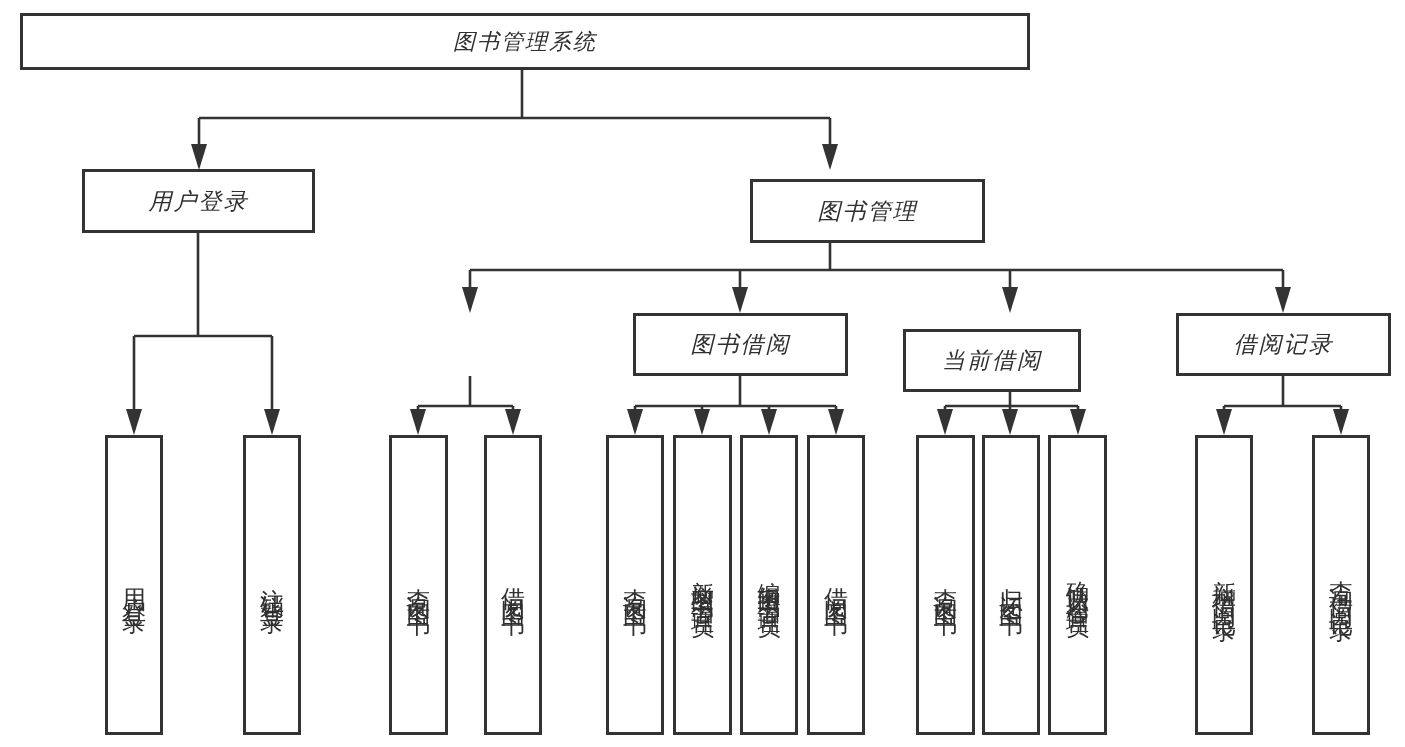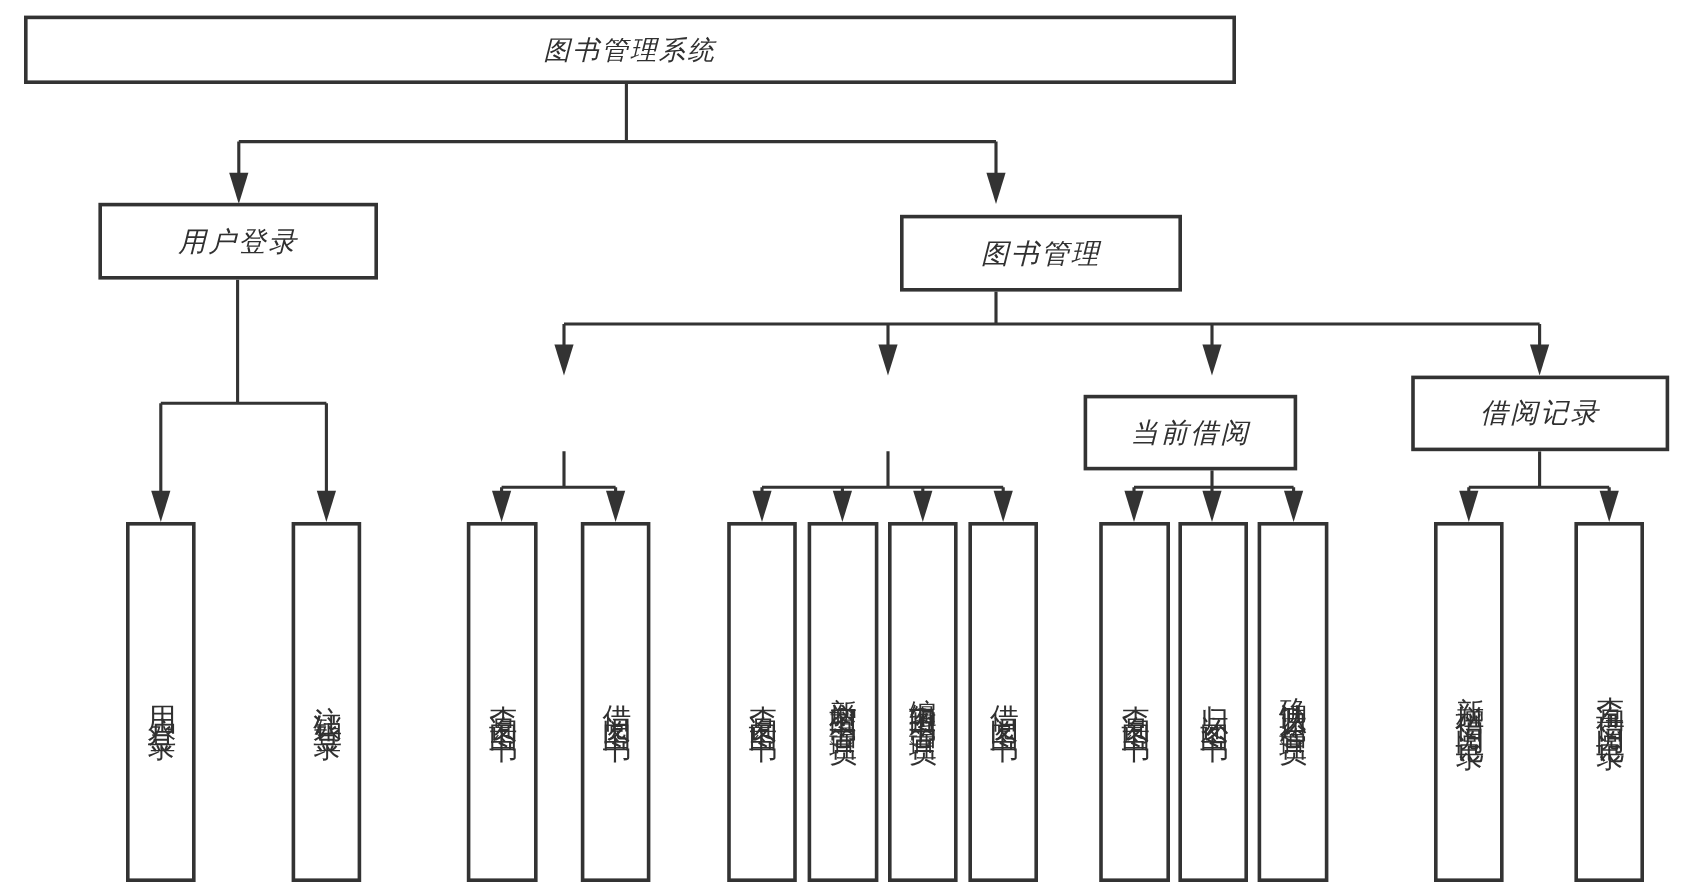--- a/index.html
+++ b/index.html
@@ -102,20 +102,21 @@
     <path class="cline" d="M1283 376 V406 M1224 406 H1341 M1224 406 V412 M1341 406 V412"></path>
     <polygon class="carrow" points="1216,409 1232,409 1224,435"></polygon>
     <polygon class="carrow" points="1333,409 1349,409 1341,435"></polygon>
   </svg>
 
   <div class="box hbox root" style="left:20px; top:13px; width:1010px; height:57px;">图书管理系统</div>
 
   <div class="box hbox" style="left:82px; top:169px; width:233px; height:64px;">用户登录</div>
   <div class="box hbox" style="left:712px; top:179px; width:235px; height:64px;margin-left:38px;">图书管理</div>
 
+  <div class="box hbox" style="left:633px; top:313px; width:215px; height:63px;">图书借阅</div>
   <div class="box hbox" style="left:903px; top:329px; width:178px; height:63px;">当前借阅</div>
   <div class="box hbox" style="left:1176px; top:313px; width:215px; height:63px;">借阅记录</div>
 
   <div class="box leaf" style="left:105px; top:435px; width:58px; height:300px;">
     <span class="vtext">用户登录</span>
   </div>
   <div class="box leaf" style="left:243px; top:435px; width:58px; height:300px;">
     <span class="vtext">注销登录</span>
   </div>
 

